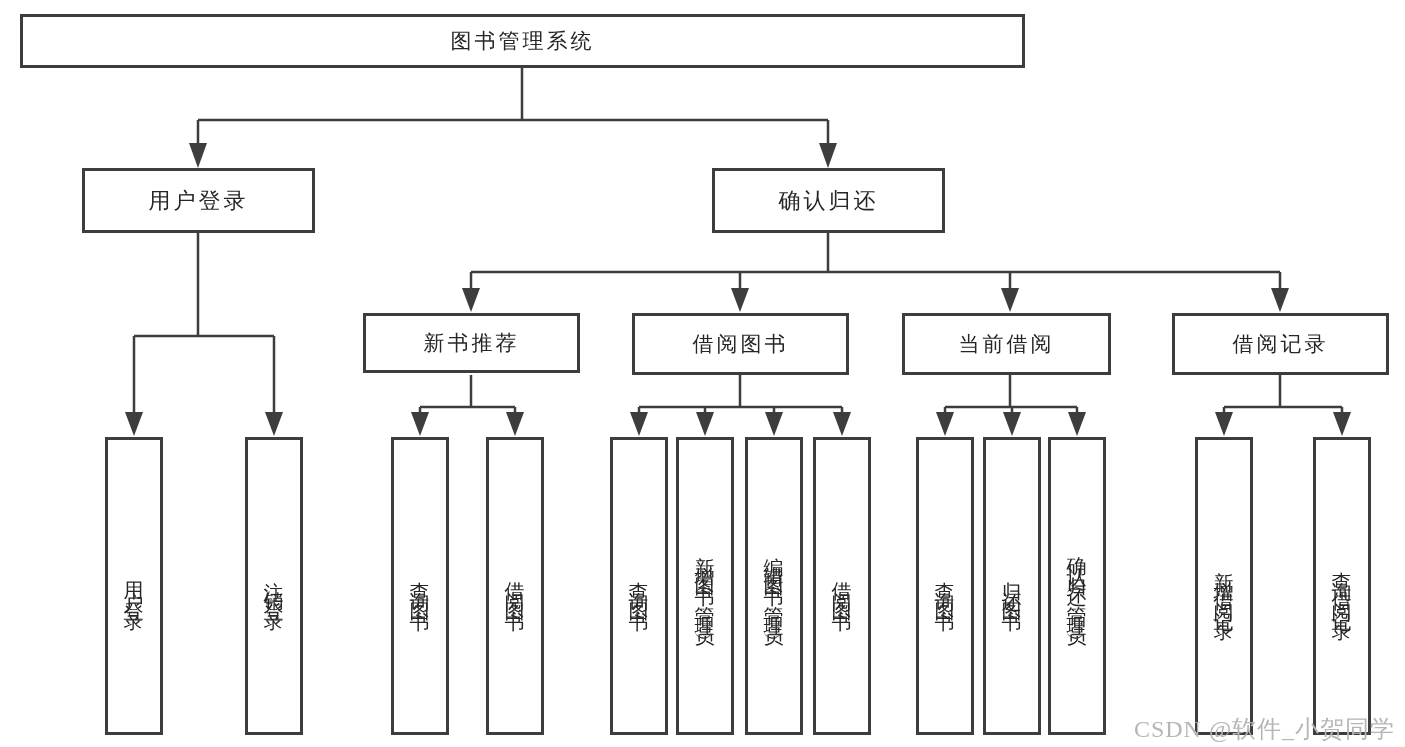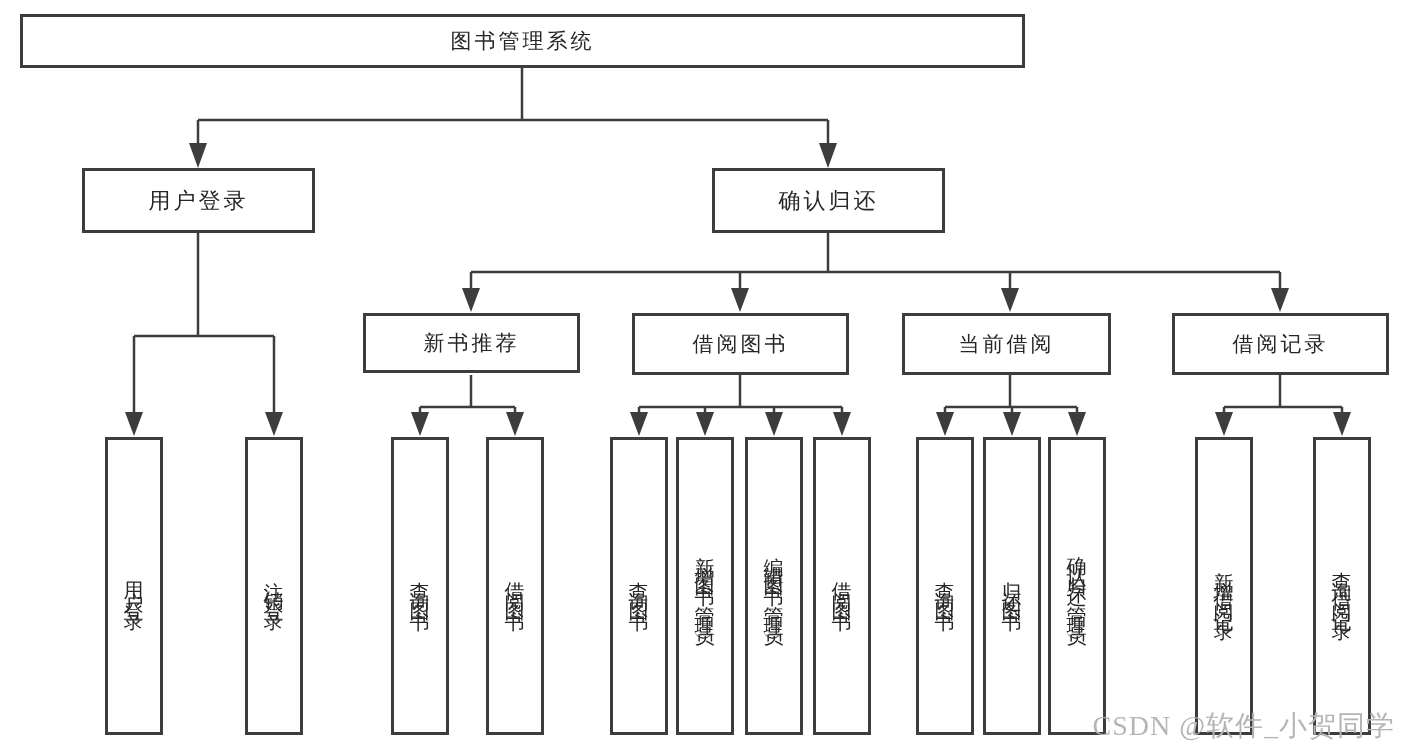--- a/index.html
+++ b/index.html
@@ -39,21 +39,21 @@
   .v .label{
     writing-mode:vertical-rl;
     text-orientation:mixed;
     font-size:20px;
     letter-spacing:10px;
     line-height:1;
   }
   .watermark{
     position:absolute;z-index:5;
     right:10px;bottom:2px;
-    font-size:28px;
+    font-size:24px;
     letter-spacing:1px;
     color:var(--watermark);
     white-space:nowrap;
   }
 </style>
 </head>
 <body>
 
 <div class="stage">
 

